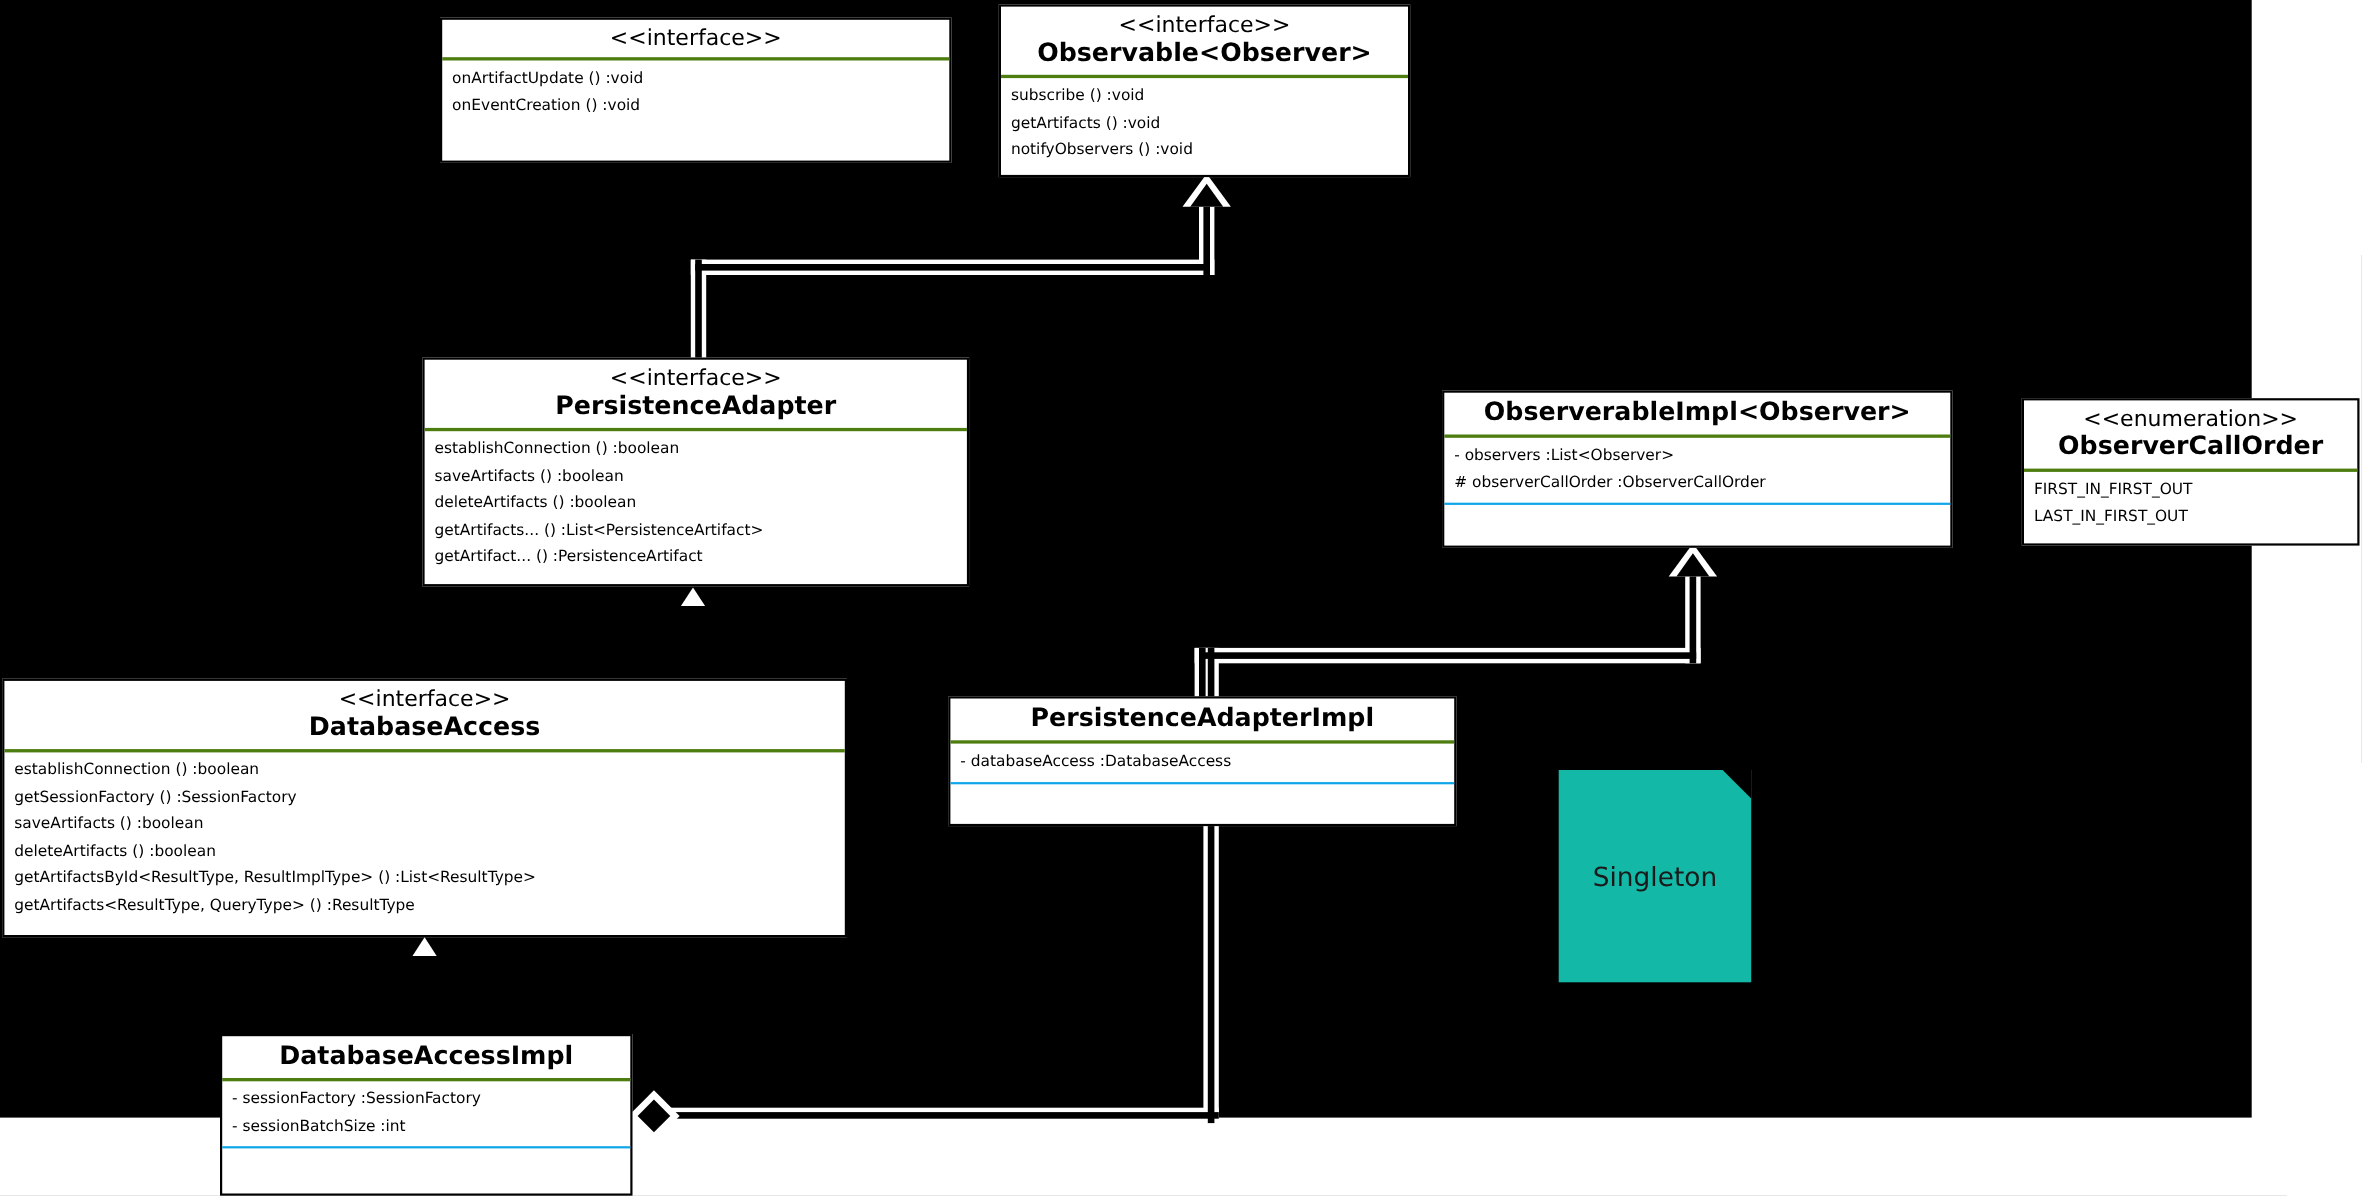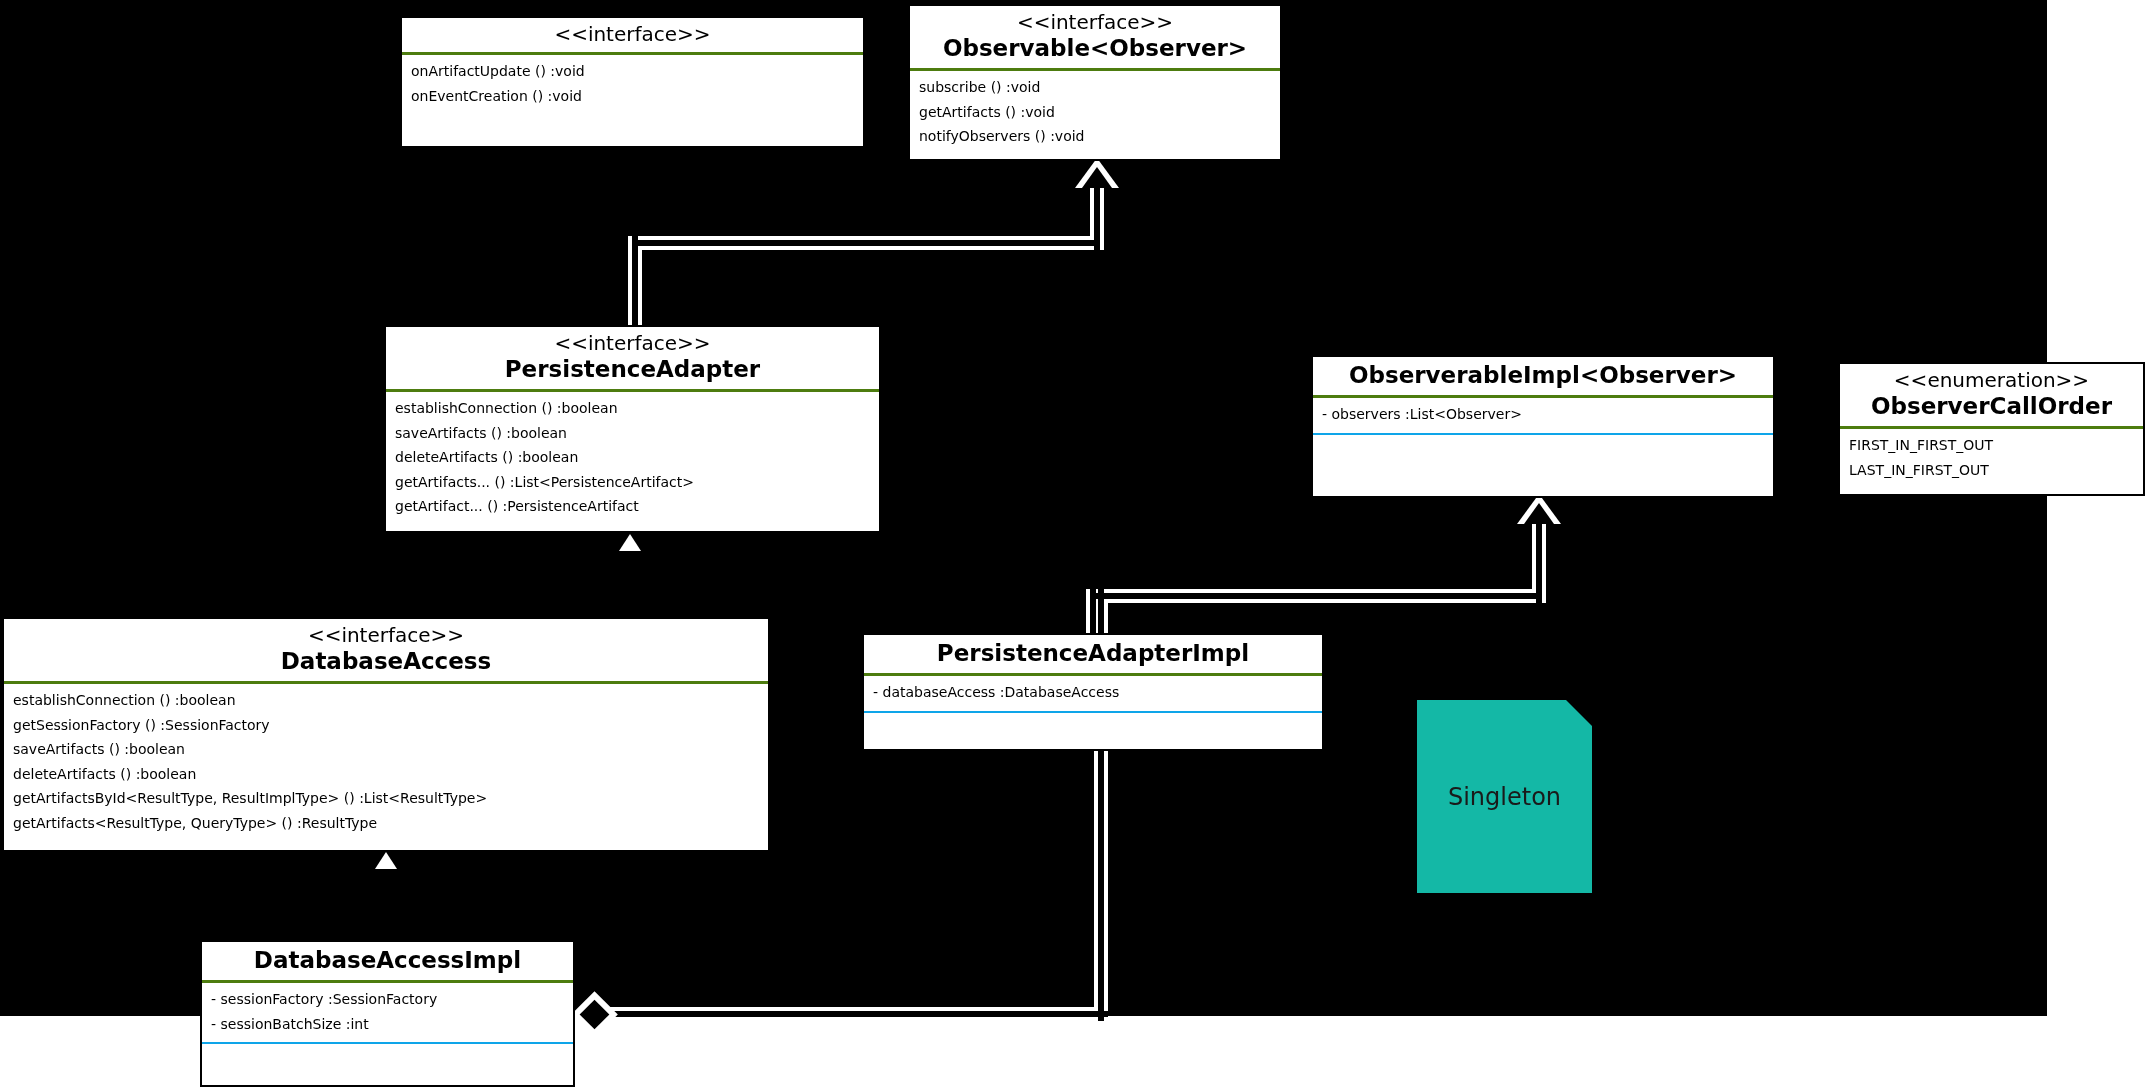--- a/index.html
+++ b/index.html
@@ -222,20 +222,21 @@
       <div class="row">getArtifact... () :PersistenceArtifact</div>
     </div>
   </div>
 
   <div class="uml-class" style="left:1311px; top:355px; width:464px; height:143px;">
     <div class="uml-head">
       <span class="cls-name">ObserverableImpl&lt;Observer&gt;</span>
     </div>
     <div class="uml-compartment">
       <div class="row">- observers :List&lt;Observer&gt;</div>
+      <div class="row"># observerCallOrder :ObserverCallOrder</div>
     </div>
     <div class="uml-compartment empty"></div>
   </div>
 
   <div class="uml-class" style="left:1838px; top:362px; width:307px; height:134px;">
     <div class="uml-head">
       <span class="stereotype">&lt;&lt;enumeration&gt;&gt;</span>
       <span class="cls-name">ObserverCallOrder</span>
     </div>
     <div class="uml-compartment">

